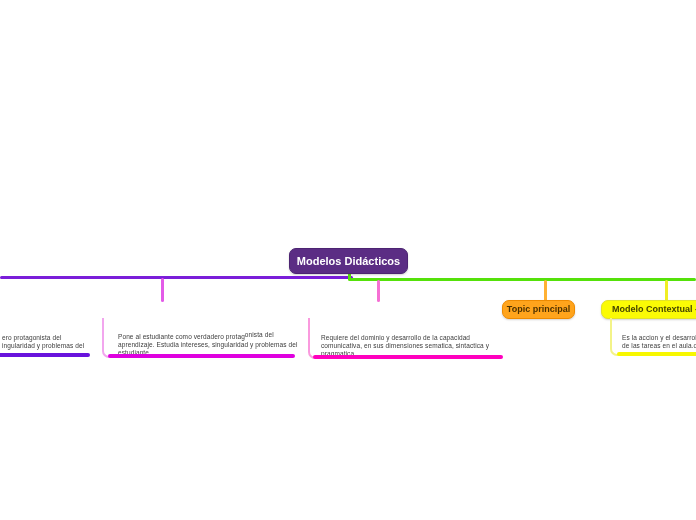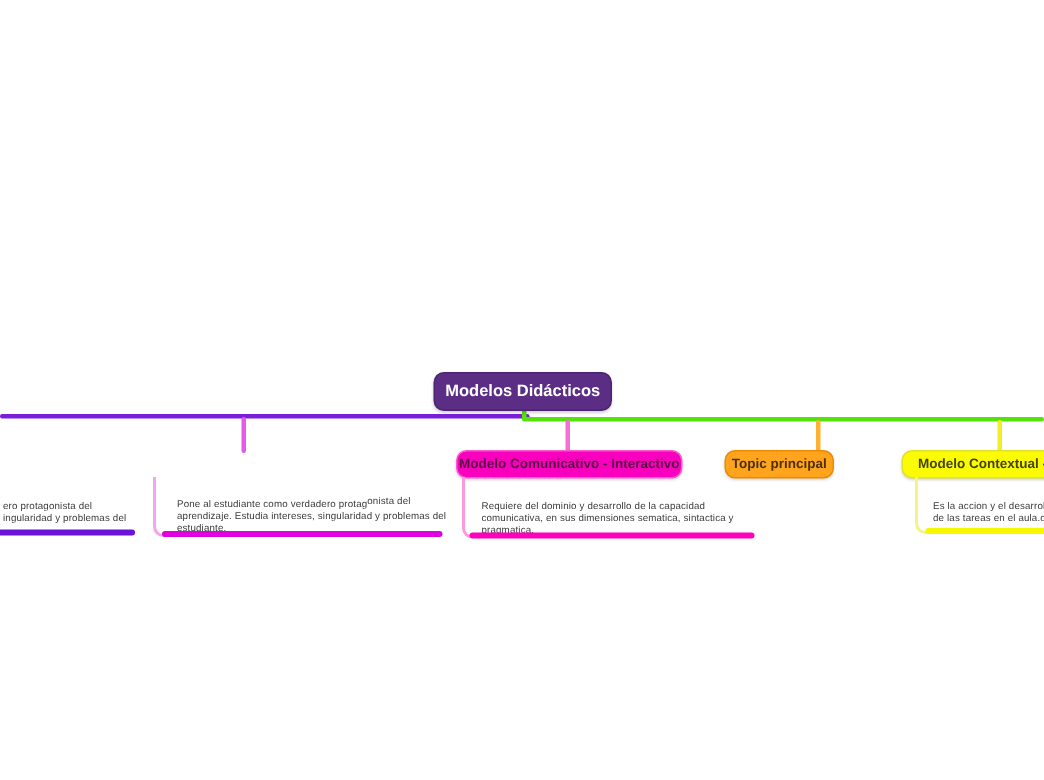--- a/index.html
+++ b/index.html
@@ -23,21 +23,21 @@
     white-space:nowrap;overflow:hidden;box-shadow:0 1px 2px rgba(0,0,0,0.18);
   }
   .node-root{
     left:289px;top:248px;width:119px;height:26px;border-radius:7px;
     background:#5b2d84;border:1px solid #4c2472;color:#ffffff;
     font-size:11px;line-height:24px;
   }
   .node-child{height:19px;border-radius:7px;font-size:9px;line-height:17px;}
   .node-aprendizaje{left:99px;top:300px;width:127px;background:#dc00dc;border:1px solid #ef52ef;color:#4b0b55;}
   .node-comunicativo{left:304px;top:300px;width:151px;background:#f800be;border:1px solid #fa5ad0;color:#5c0a45;}
-  .node-topic{left:483px;top:300px;width:73px;background:#ffa41c;border:1px solid #ee8a00;color:#4e3200;}
+  .node-topic{left:502px;top:300px;width:73px;background:#ffa41c;border:1px solid #ee8a00;color:#4e3200;}
   .node-contextual{left:601px;top:300px;width:130px;background:#fbfb05;border:1px solid #e2e22a;color:#454500;text-align:left;padding-left:10px;}
   
   .desc{
     position:absolute;font-size:6.5px;color:#3b3b3b;white-space:nowrap;
     letter-spacing:0.1px;
   }
   .raised{position:relative;top:-2px;}
   .underline{position:absolute;height:4px;border-radius:2px;}
   .ul-left{left:-8px;top:353px;width:98px;background:#6812dc;}
   .ul-aprendizaje{left:108px;top:354px;width:187px;background:#df00df;}
@@ -59,23 +59,20 @@
 
   <div class="vconn conn-aprendizaje"></div>
   <div class="vconn conn-comunicativo"></div>
   <div class="vconn conn-topic"></div>
   <div class="vconn conn-contextual"></div>
 
   <div class="node node-root">
     <span>Modelos Didácticos</span>
   </div>
 
-  <div class="node node-child node-comunicativo">
-    <span>Modelo Comunicativo - Interactivo</span>
-  </div>
   <div class="node node-child node-topic">
     <span>Topic principal</span>
   </div>
   <div class="node node-child node-contextual">
     <span>Modelo Contextual - Ec</span>
   </div>
 
   <div class="desc" style="left:2px;top:334px;">ero protagonista del</div>
   <div class="desc" style="left:2px;top:342px;">ingularidad y problemas del</div>
   <div class="underline ul-left"></div>

